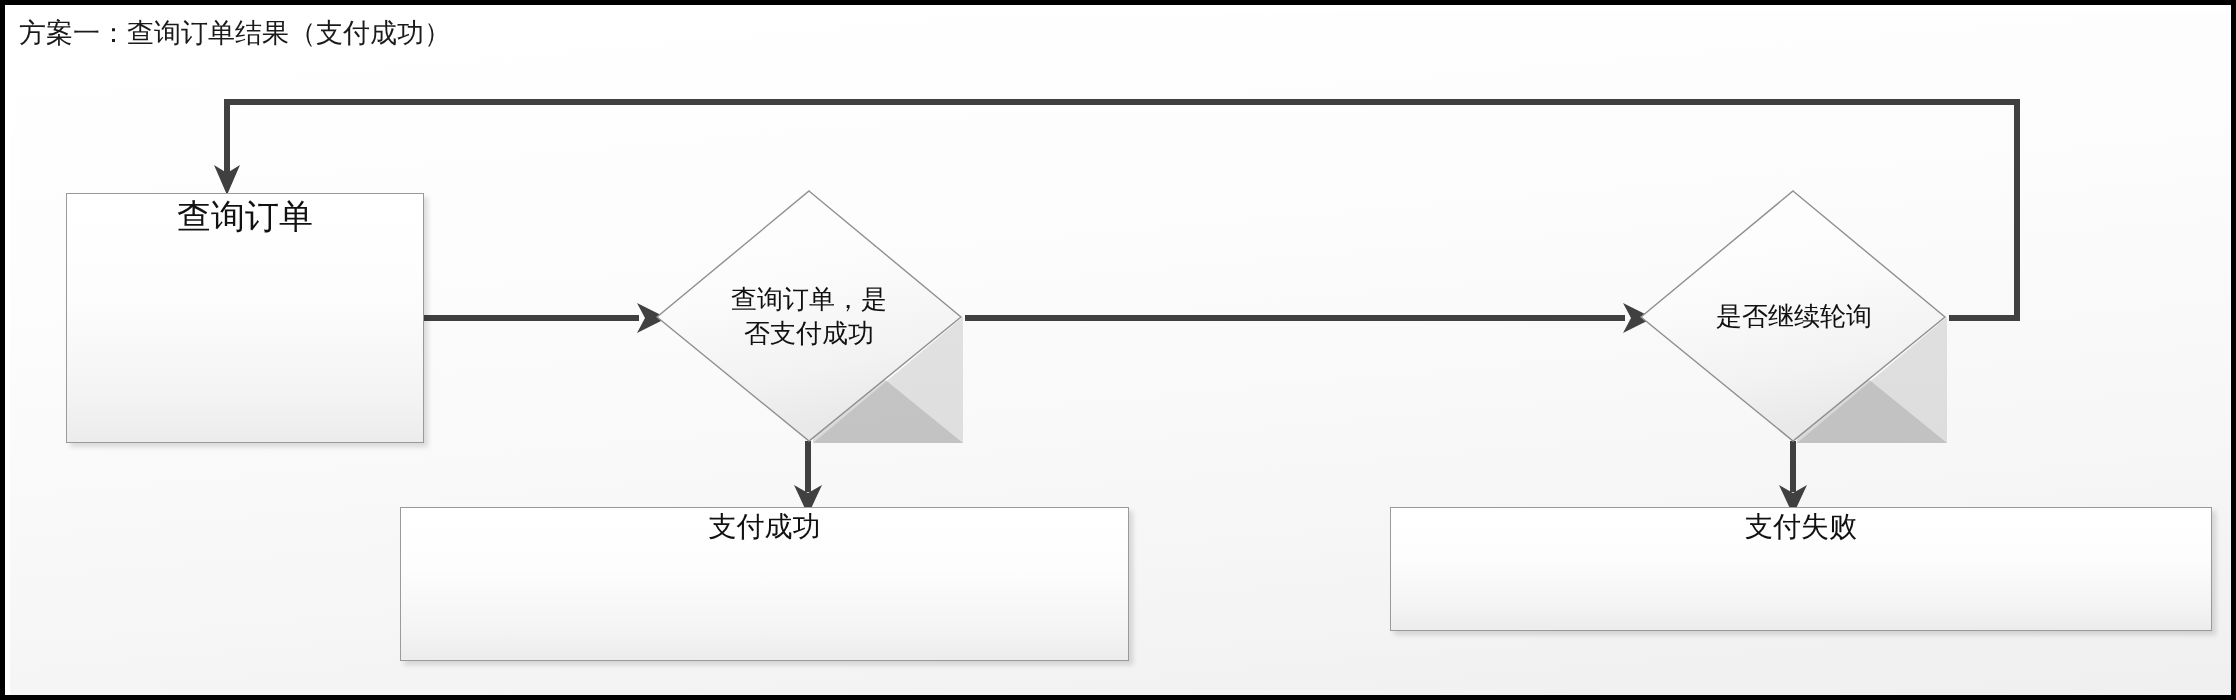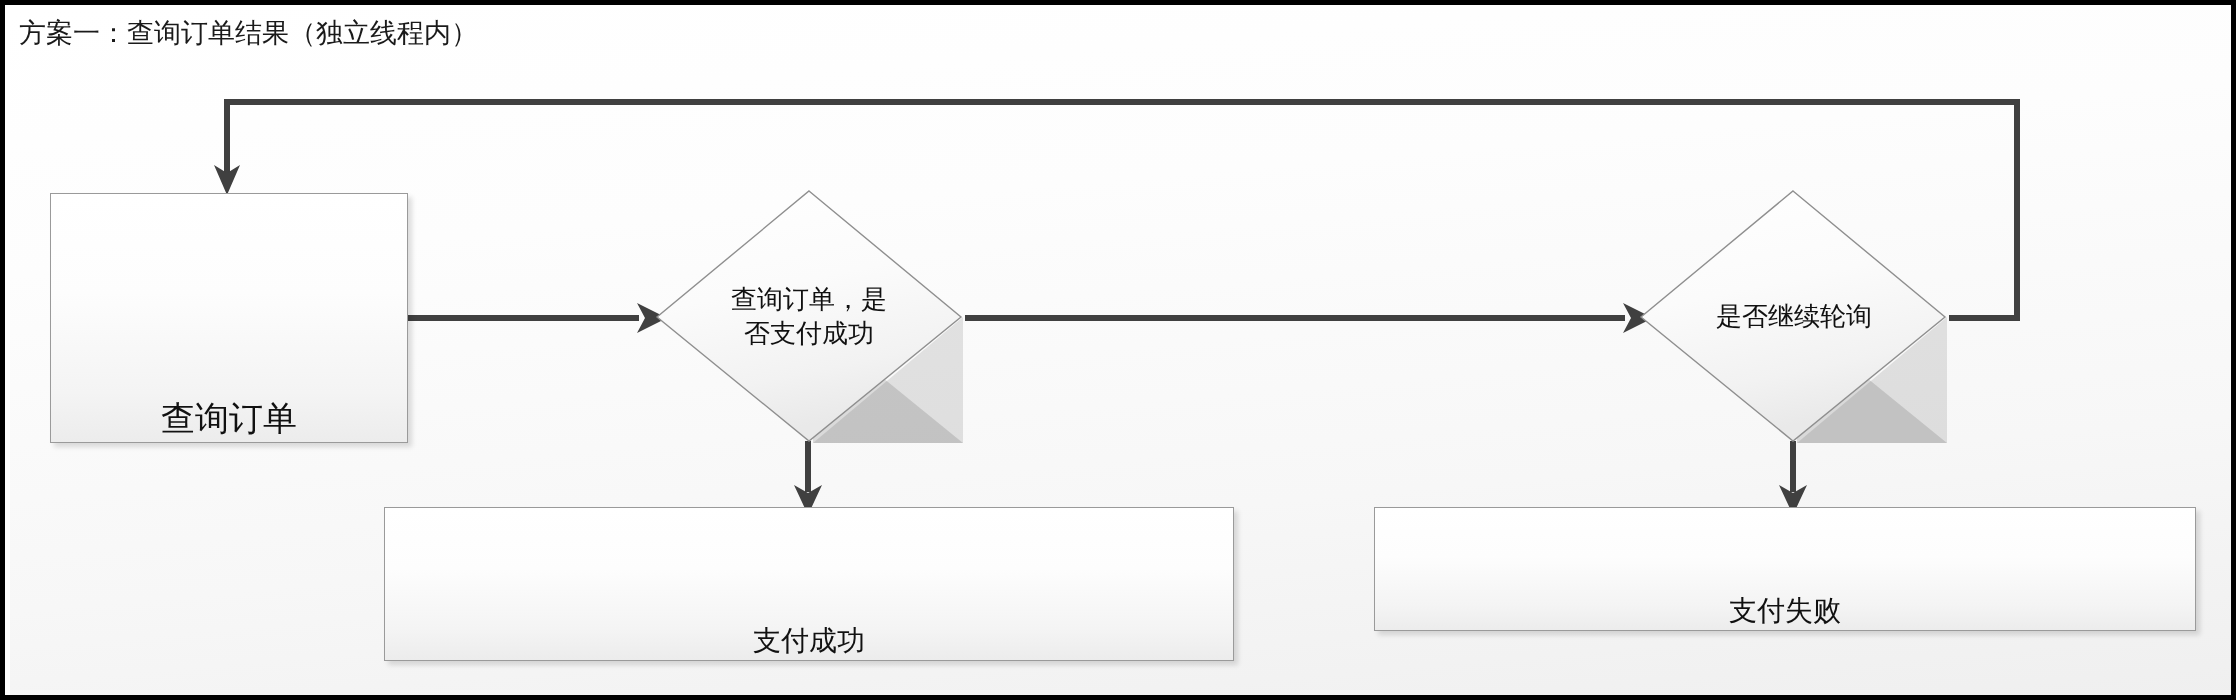--- a/index.html
+++ b/index.html
@@ -54,41 +54,42 @@
   }
 
   
   .proc-box {
     position: absolute;
     box-sizing: border-box;
     border: 1px solid #9a9a9a;
     background: linear-gradient(to bottom, #ffffff 0%, #fdfdfd 40%, #f4f4f4 80%, #ececec 100%);
     box-shadow: 4px 4px 5px rgba(0,0,0,0.13);
     display: flex;
-    align-items: flex-end;
+    align-items: flex-start;
     justify-content: center;
+    margin-left: 16px;
   }
   .proc-box .label {
     color: #111111;
     font-family: "Liberation Serif", "DejaVu Serif", serif;
     text-align: center;
   }
 
   #node-query-order {
     left: 45px;
     top: 188px;
     width: 358px;
     height: 250px;
   }
   #node-query-order .label { font-size: 34px; }
 
   #node-pay-success {
     left: 379px;
     top: 502px;
-    width: 850px;
+    width: 729px;
     height: 154px;
   }
   #node-pay-success .label { font-size: 28px; }
 
   #node-pay-failed {
     left: 1369px;
     top: 502px;
     width: 822px;
     height: 124px;
   }
@@ -131,21 +132,21 @@
     height: 256px;
   }
   #node-decision-poll .dlabel { font-size: 26px; text-align: right; }
 </style>
 </head>
 <body>
 
 <div id="canvas">
   <div id="surface"></div>
 
-  <div id="page-title">方案一：查询订单结果（独立线程内）</div>
+  <div id="page-title">方案一：查询订单结果（支付成功）</div>
 
   <svg id="connectors" viewBox="0 0 2236 700" xmlns="http://www.w3.org/2000/svg">
     <defs>
       <marker id="arrowhead" markerWidth="11" markerHeight="11" refX="9.5" refY="5.5" orient="auto" markerUnits="userSpaceOnUse">
         <path d="M0,0.6 L10.5,5.5 L0,10.4 L2.4,5.5 Z" fill="#404040"></path>
       </marker>
       <marker id="arrowhead-big" markerWidth="26" markerHeight="28" refX="12" refY="26" orient="auto" markerUnits="userSpaceOnUse">
         <path d="M0.5,1 L12,27 L23.5,1 L12,7.5 Z" fill="#404040"></path>
       </marker>
     </defs>

